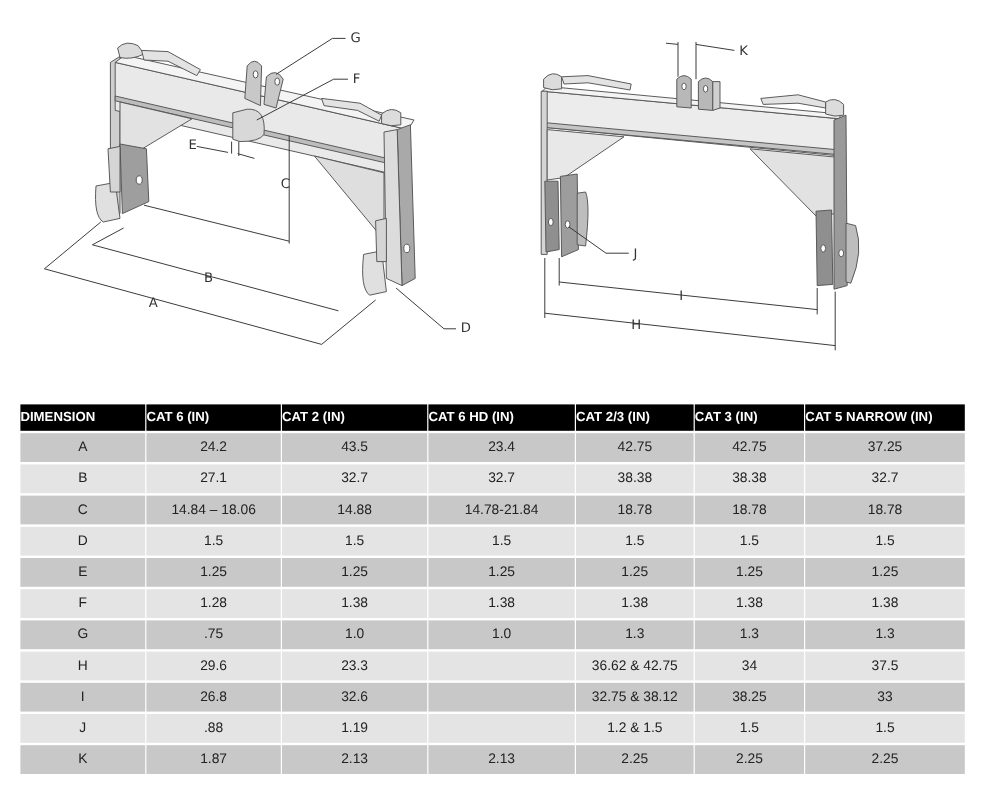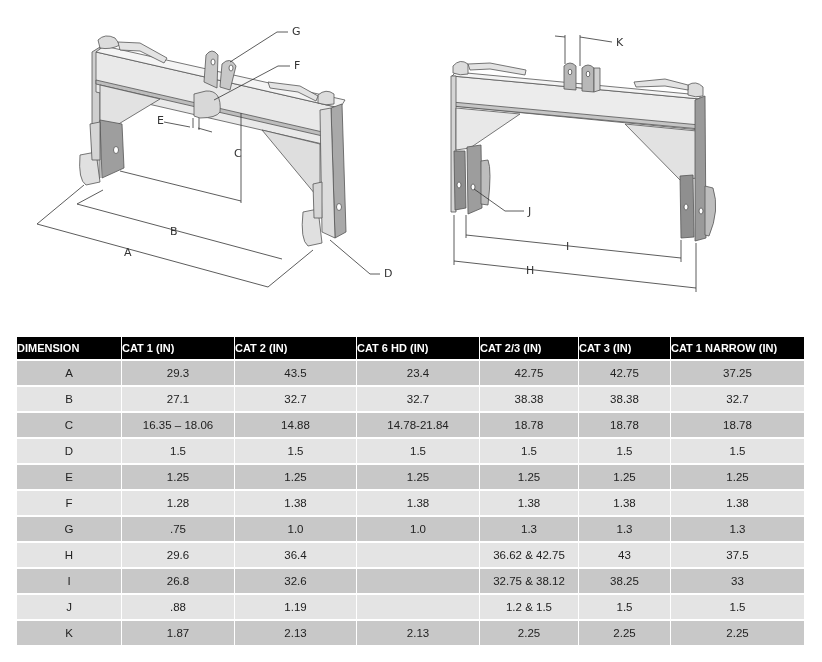--- a/index.html
+++ b/index.html
@@ -171,50 +171,50 @@
       <col style="width:112px">
       <col style="width:121px">
       <col style="width:122px">
       <col style="width:98px">
       <col style="width:91px">
       <col style="width:133px">
   </colgroup>
   <thead>
     <tr>
       <th>DIMENSION</th>
-      <th>CAT 1 (IN)</th>
+      <th>CAT 6 (IN)</th>
       <th>CAT 2 (IN)</th>
       <th>CAT 6 HD (IN)</th>
       <th>CAT 2/3 (IN)</th>
       <th>CAT 3 (IN)</th>
-      <th>CAT 1 NARROW (IN)</th>
+      <th>CAT 5 NARROW (IN)</th>
     </tr>
   </thead>
   <tbody>
     <tr class="dark">
       <td>A</td>
-      <td>29.3</td>
+      <td>24.2</td>
       <td>43.5</td>
       <td>23.4</td>
       <td>42.75</td>
       <td>42.75</td>
       <td>37.25</td>
     </tr>
     <tr class="light">
       <td>B</td>
       <td>27.1</td>
       <td>32.7</td>
       <td>32.7</td>
       <td>38.38</td>
       <td>38.38</td>
       <td>32.7</td>
     </tr>
     <tr class="dark">
       <td>C</td>
-      <td>16.35 – 18.06</td>
+      <td>14.84 – 18.06</td>
       <td>14.88</td>
       <td>14.78-21.84</td>
       <td>18.78</td>
       <td>18.78</td>
       <td>18.78</td>
     </tr>
     <tr class="light">
       <td>D</td>
       <td>1.5</td>
       <td>1.5</td>
@@ -246,24 +246,24 @@
       <td>.75</td>
       <td>1.0</td>
       <td>1.0</td>
       <td>1.3</td>
       <td>1.3</td>
       <td>1.3</td>
     </tr>
     <tr class="light">
       <td>H</td>
       <td>29.6</td>
-      <td>36.4</td>
+      <td>23.3</td>
       <td></td>
       <td>36.62 &amp; 42.75</td>
-      <td>43</td>
+      <td>34</td>
       <td>37.5</td>
     </tr>
     <tr class="dark">
       <td>I</td>
       <td>26.8</td>
       <td>32.6</td>
       <td></td>
       <td>32.75 &amp; 38.12</td>
       <td>38.25</td>
       <td>33</td>

